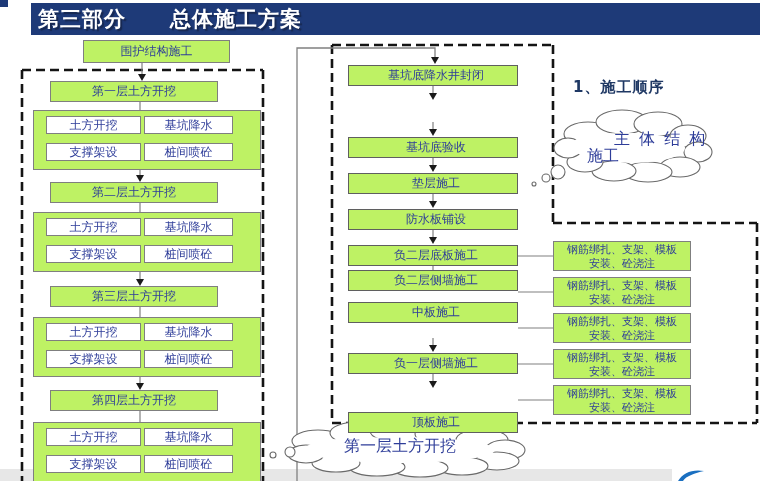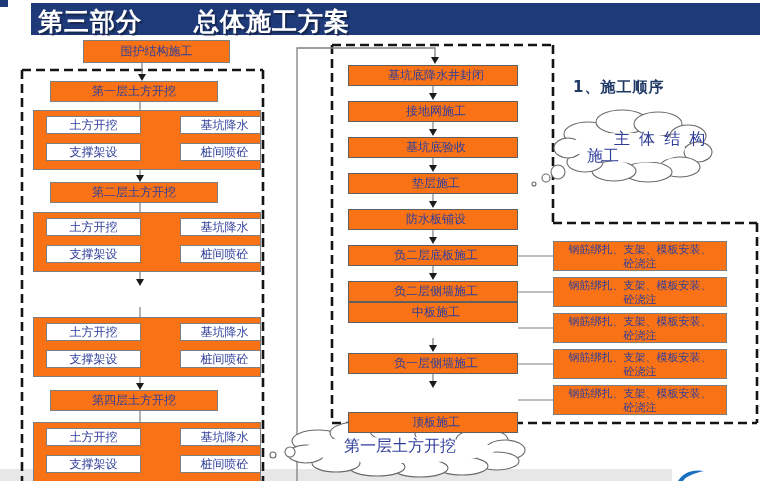--- a/index.html
+++ b/index.html
@@ -8,41 +8,41 @@
     background:#ffffff;
     font-family:"DejaVu Sans", sans-serif;
   }
   
   #header-bar {
     position:absolute; left:31px; top:3px; width:729px; height:32px;
     background:#1e3a78;
   }
   #slide-title {
     position:absolute; left:38px; top:5px;
-    font-size:25px; font-weight:bold; color:#ffffff;
+    font-size:21px; font-weight:bold; color:#ffffff;
     letter-spacing:1px; white-space:pre;
     text-shadow:2px 2px 1px rgba(20,30,60,0.65);
   }
   #corner-fragment { position:absolute; left:0; top:0; width:8px; height:7px; background:#1e3a78; }
   
   .box {
-    position:absolute; background:#f97316; border:1px solid #7f7f7f;
+    position:absolute; background:#bef264; border:1px solid #7f7f7f;
     color:#2e3d99; font-size:12px; text-align:center; box-sizing:border-box;
     overflow:hidden; white-space:nowrap;
   }
   .layer-box { left:50px; width:168px; height:21px; line-height:19px; z-index:3; }
   .group-box { left:33px; width:228px; z-index:2; }
   .task-box { position:absolute; background:#fff; border:1px solid #7f7f7f; color:#2e3d99;
     font-size:12px; text-align:center; line-height:17px; height:18px; box-sizing:border-box; }
   .task-a { left:12px; width:95px; }
-  .task-b { left:110px; width:89px;margin-left:36px; }
+  .task-b { left:110px; width:89px; }
   .row-1 { top:5px; }
   .row-2 { top:32px; }
   .step-box { left:348px; width:170px; height:21px; line-height:19px; border-color:#5f5f5f; padding-left:6px; z-index:3; }
-  .ann-box { left:553px; width:174px; height:30px; font-size:11px; line-height:14px;
+  .ann-box { left:553px; width:138px; height:30px; font-size:11px; line-height:14px;
     white-space:normal; padding:1px 11px 0 11px; z-index:3; }
   #section-heading {
     position:absolute; left:573px; top:78px; font-size:15px; font-weight:bold;
     color:#1f3864; letter-spacing:1px; z-index:3;
   }
   .cloud-text { position:absolute; color:#2e3d99; font-size:16px; z-index:4; white-space:nowrap; }
   #footer-bar { position:absolute; left:0; top:469px; width:672px; height:12px; background:#e7e7e7; z-index:0; }
   #flow-svg { position:absolute; left:0; top:0; z-index:1; }
   .boxes-layer { position:absolute; left:0; top:0; width:760px; height:481px; z-index:2; }
 </style>
@@ -189,42 +189,42 @@
     </div>
 
     <div class="box layer-box" style="top:182px">第二层土方开挖</div>
     <div class="box group-box" style="top:212px; height:60px;">
       <div class="task-box task-a row-1">土方开挖</div>
       <div class="task-box task-b row-1">基坑降水</div>
       <div class="task-box task-a row-2">支撑架设</div>
       <div class="task-box task-b row-2">桩间喷砼</div>
     </div>
 
+    <div class="box layer-box" style="top:286px">第三层土方开挖</div>
     <div class="box group-box" style="top:317px; height:60px;">
       <div class="task-box task-a row-1">土方开挖</div>
       <div class="task-box task-b row-1">基坑降水</div>
       <div class="task-box task-a row-2">支撑架设</div>
       <div class="task-box task-b row-2">桩间喷砼</div>
     </div>
 
     <div class="box layer-box" style="top:390px">第四层土方开挖</div>
     <div class="box group-box" style="top:422px; height:62px;">
       <div class="task-box task-a row-1">土方开挖</div>
       <div class="task-box task-b row-1">基坑降水</div>
       <div class="task-box task-a row-2">支撑架设</div>
       <div class="task-box task-b row-2">桩间喷砼</div>
     </div>
 
     <div class="box step-box" style="top:65px">基坑底降水井封闭</div>
-    <div class="box step-box" style="top:101px">接地网施工</div>
     <div class="box step-box" style="top:137px">基坑底验收</div>
     <div class="box step-box" style="top:173px">垫层施工</div>
     <div class="box step-box" style="top:209px">防水板铺设</div>
     <div class="box step-box" style="top:245px">负二层底板施工</div>
-    <div class="box step-box" style="top:281px">负二层侧墙施工</div>
+    <div class="box step-box" style="top:270px">负二层侧墙施工</div>
     <div class="box step-box" style="top:302px">中板施工</div>
     <div class="box step-box" style="top:353px">负一层侧墙施工</div>
     <div class="box step-box" style="top:412px">顶板施工</div>
 
     <div class="box ann-box" style="top:241px">钢筋绑扎、支架、模板安装、砼浇注</div>
     <div class="box ann-box" style="top:277px">钢筋绑扎、支架、模板安装、砼浇注</div>
     <div class="box ann-box" style="top:313px">钢筋绑扎、支架、模板安装、砼浇注</div>
     <div class="box ann-box" style="top:349px">钢筋绑扎、支架、模板安装、砼浇注</div>
     <div class="box ann-box" style="top:385px">钢筋绑扎、支架、模板安装、砼浇注</div>
 

